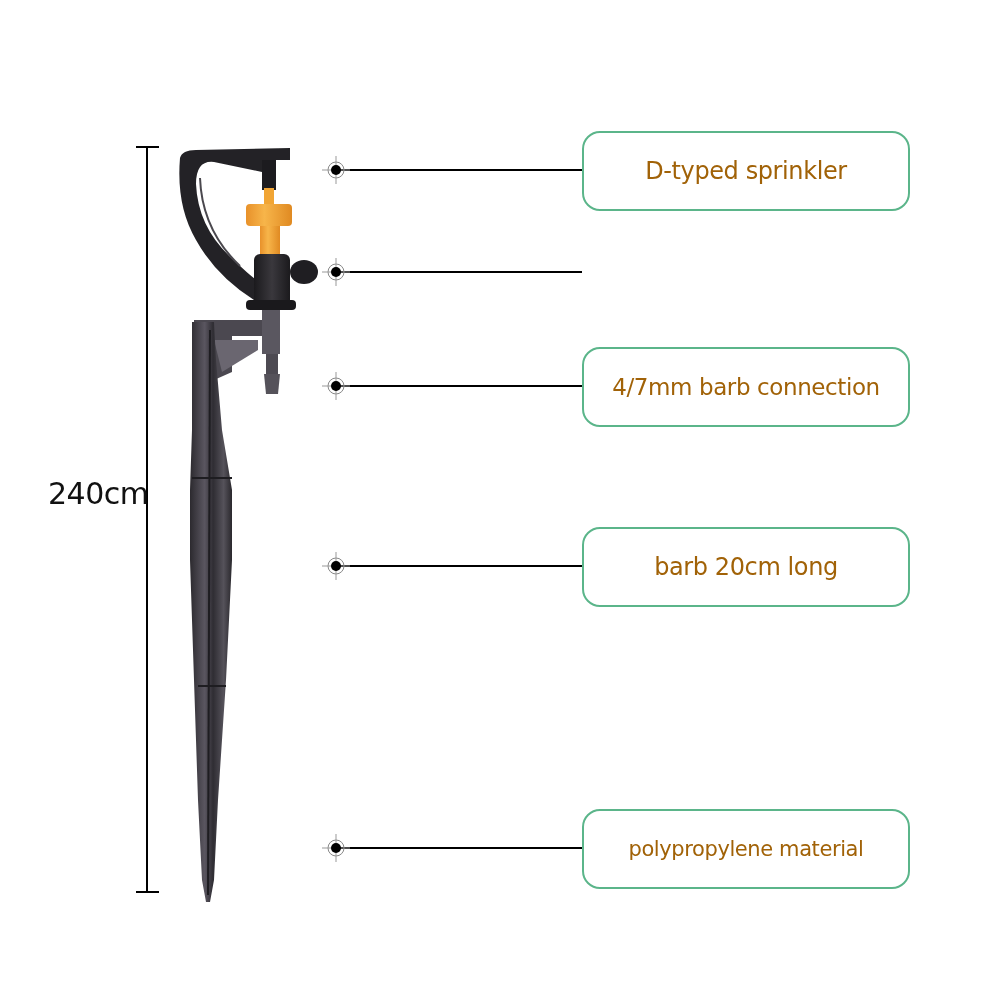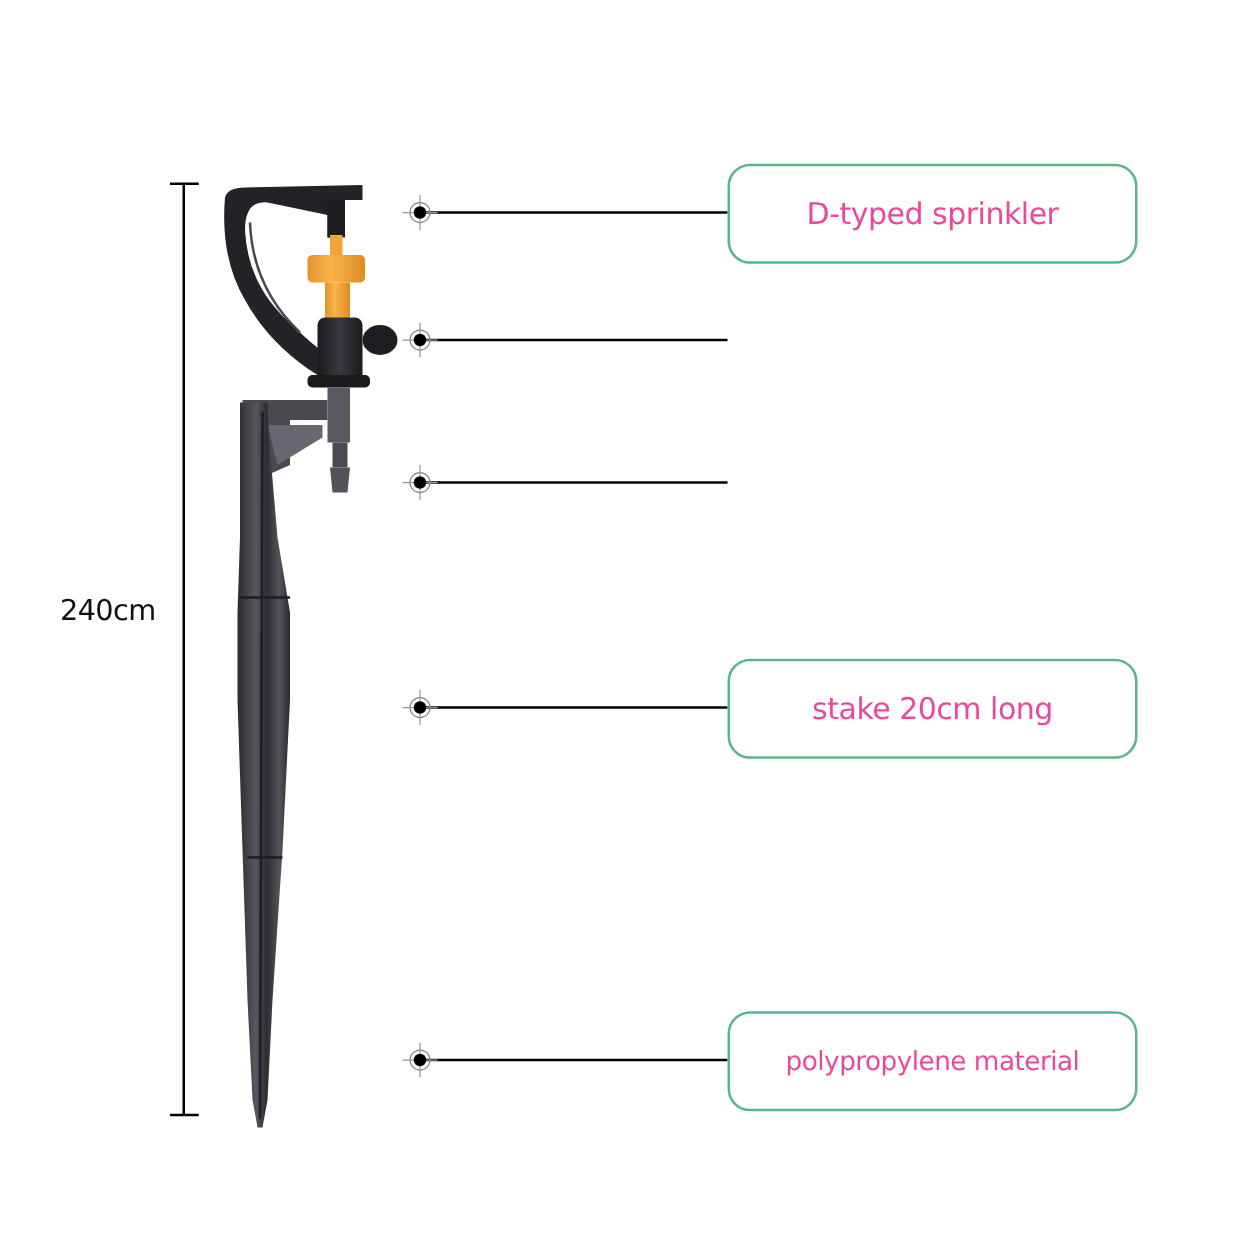--- a/index.html
+++ b/index.html
@@ -1,24 +1,24 @@
 <!DOCTYPE html>
 <html><head>
   <meta charset="utf-8">
   <style>
     html, body { margin: 0; padding: 0; background: #ffffff; }
     body { width: 1000px; height: 1000px; position: relative; overflow: hidden;
            font-family: "DejaVu Sans", sans-serif; }
     .canvas { position: absolute; left: 0; top: 0; width: 1000px; height: 1000px; }
-    .dim-label { position: absolute; left: 48px; top: 476px; font-size: 23px; color: #111;
+    .dim-label { position: absolute; left: 48px; top: 476px; font-size: 30px; color: #111;
                  font-family: "DejaVu Sans", sans-serif; letter-spacing: -0.5px; }
     .callout-box { position: absolute; left: 582px; width: 324px; height: 76px;
                    border: 2px solid #5bb58a; border-radius: 18px; background: #fff;
                    display: flex; align-items: center; justify-content: center;
-                   font-size: 24px; color: #ec4899; box-sizing: content-box;
+                   font-size: 24px; color: #a16207; box-sizing: content-box;
                    font-family: "DejaVu Sans", sans-serif; white-space: nowrap; letter-spacing: -0.4px; }
   </style>
 </head>
 <body>
 
 <div class="canvas">
 
   <svg width="1000" height="1000" style="position:absolute;left:0;top:0">
     <defs>
       <linearGradient id="stakeGrad" x1="0" x2="1" y1="0" y2="0">
@@ -118,15 +118,16 @@
         <line x1="322" y1="848" x2="350" y2="848" stroke="#999" stroke-width="1"></line>
         <line x1="336" y1="834" x2="336" y2="862" stroke="#999" stroke-width="1"></line>
         <circle cx="336" cy="848" r="5" fill="#000"></circle>
       </g>
     </g>
   </svg>
 
   <div class="dim-label">240cm</div>
 
   <div class="callout-box" style="top:131px">D-typed sprinkler</div>
-  <div class="callout-box" style="top:527px">stake 20cm long</div>
+  <div class="callout-box" style="top:347px; font-size:23px">4/7mm barb connection</div>
+  <div class="callout-box" style="top:527px">barb 20cm long</div>
   <div class="callout-box" style="top:809px; font-size:21px">polypropylene material</div>
 </div>
 
 </body></html>

